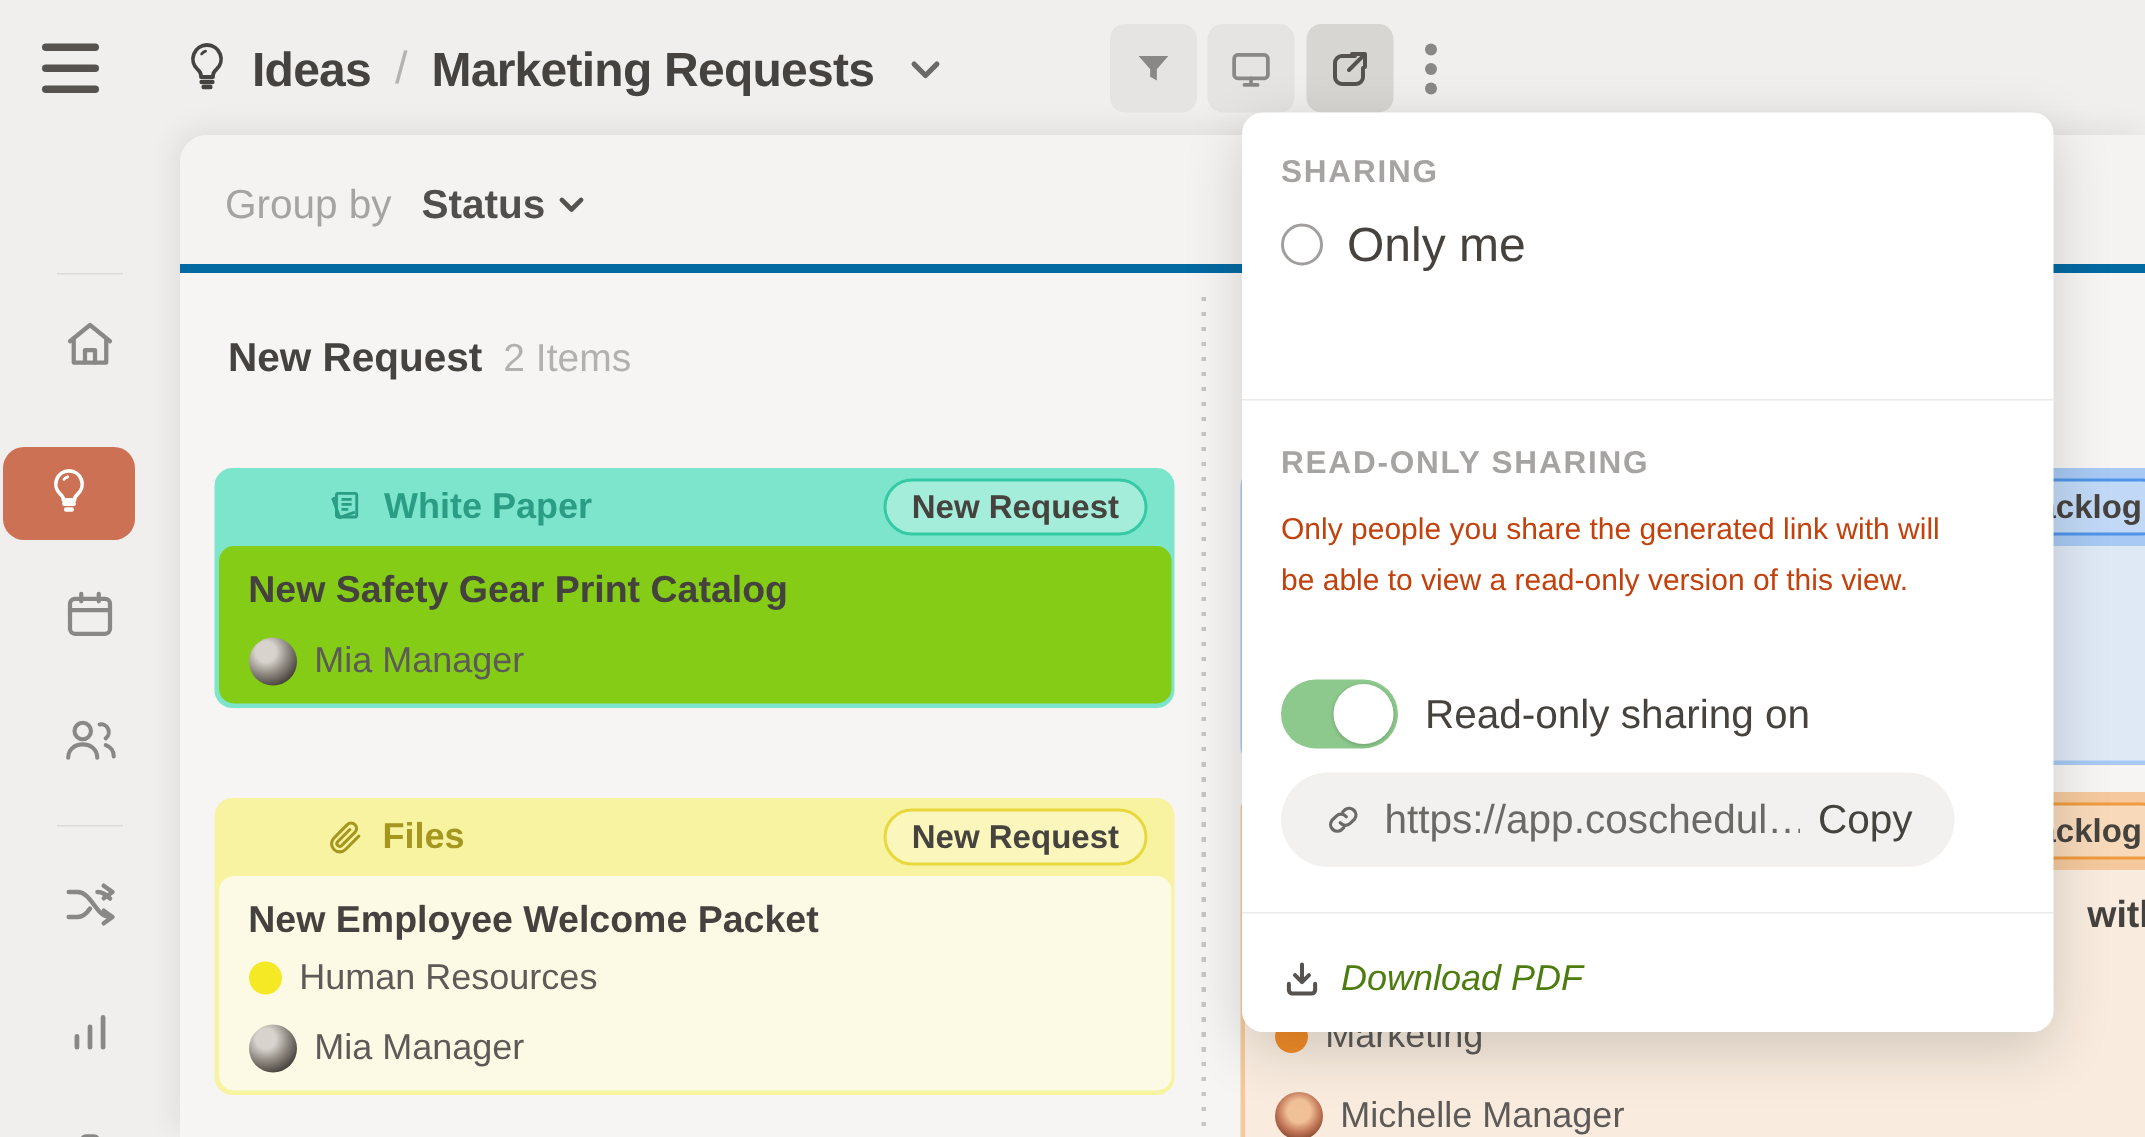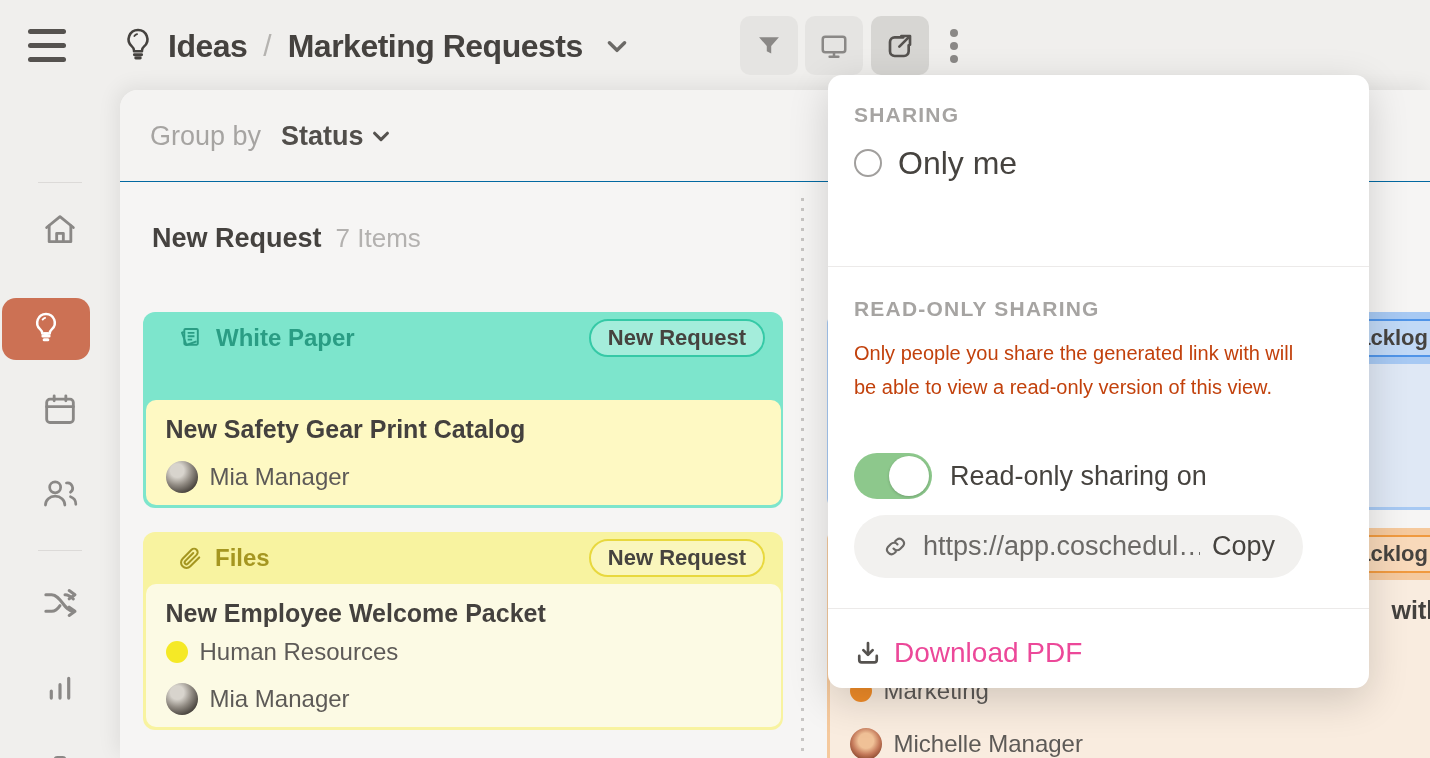--- a/index.html
+++ b/index.html
@@ -27,49 +27,49 @@
   .btn-more { left:932px; background:transparent; width:44px; }
 
   
   .sidebar { position:absolute; left:0; top:90px; width:120px; bottom:0; z-index:4; }
   .side-item { position:absolute; left:0; width:120px; display:flex; justify-content:center; cursor:pointer; }
   .side-divider { position:absolute; left:38px; width:44px; height:1px; background:#dcdad8; }
   .side-active { position:absolute; left:2px; top:208px; width:88px; height:62px; background:#cc7154; border-radius:14px; display:flex; align-items:center; justify-content:center; cursor:pointer; }
 
   
   .panel { position:absolute; left:120px; top:90px; width:1310px; height:668px; background:#f6f5f4; border-top-left-radius:18px; box-shadow:-4px -4px 20px rgba(0,0,0,0.07); z-index:1; }
-  .groupbar { position:absolute; left:0; top:0; right:0; height:92px; border-top-left-radius:18px; background:#f4f3f2; border-bottom:1px solid #0369a1; }
+  .groupbar { position:absolute; left:0; top:0; right:0; height:92px; border-top-left-radius:18px; background:#f4f3f2; border-bottom:6px solid #0369a1; }
   .groupbar-inner { position:absolute; left:30px; top:0; height:92px; display:flex; align-items:center; gap:8px; }
   .group-label { font-size:27px; color:#a6a4a2; margin-right:12px; }
   .group-value { font-size:27px; font-weight:bold; color:#514e4b; cursor:pointer; display:flex; align-items:center; gap:6px; }
 
   .col-header { position:absolute; top:133px; font-size:27px; font-weight:bold; color:#45423f; white-space:nowrap; }
   .col-count { font-size:26px; font-weight:normal; color:#b3b1af; margin-left:14px; }
   .col-divider { position:absolute; left:681px; top:108px; bottom:0; width:3px;
     background-image:repeating-linear-gradient(to bottom,#c8c6c4 0 3px,transparent 3px 10px); }
 
   
   .card { position:absolute; width:640px; border-radius:12px; }
-  .card-header { position:relative; height:52px; display:flex; align-items:center; gap:12px; padding:0 34px; border-radius:12px 12px 0 0; }
+  .card-header { position:relative; height:52px; display:flex; align-items:center; gap:12px; padding:0 34px; border-radius:12px 12px 0 0;margin-left:40px; }
   .card-type { font-size:24px; font-weight:bold; }
   .card-badge { position:absolute; right:18px; top:7px; height:38px; border-radius:20px; display:flex; align-items:center; padding:0 17px; font-size:22px; font-weight:bold; color:#46433f; background:rgba(255,255,255,0.3); }
   .card-body { position:relative; margin:0 2.5px 2.5px; border-radius:10px; padding:14px 20px 12px; }
   .card-title { font-size:25px; font-weight:bold; color:#44413e; line-height:30px; }
   .meta-row { display:flex; align-items:center; gap:12px; }
   .cat-row { margin-top:10px; height:28px; }
   .cat-dot { width:22px; height:22px; border-radius:50%; flex:none; }
   .cat-label { font-size:24px; color:#5d5a57; }
   .person-row { margin-top:17px; height:32px; }
   .avatar { width:32px; height:32px; border-radius:50%; flex:none; }
   .avatar-mia { background:radial-gradient(circle at 35% 30%, #d8d4cd 0 22%, #918b83 48%, #45403a 78%, #2b2724); }
   .avatar-michelle { background:radial-gradient(circle at 50% 40%, #f0c197 0 30%, #c4795a 55%, #7a3b22 85%); }
   .person-label { font-size:24px; color:#5d5a57; }
 
   .card-white-paper { left:23px; top:222px; background:#7de5cc; }
-  .card-white-paper .card-body { background:#fef9c3;margin-top:36px; }
+  .card-white-paper .card-body { background:#84cc16; }
   .card-white-paper .card-type { color:#2a9d84; }
   .card-white-paper .card-badge { border:2.5px solid #35c9a6; }
 
   .card-files { left:23px; top:442px; background:#f8f3a0; }
   .card-files .card-body { background:#fcfae4; }
   .card-files .card-type { color:#a59620; }
   .card-files .card-badge { border:2.5px solid #e8d83e; }
 
   .card-blue { left:707px; top:222px; background:#a7c9f3; }
   .card-blue .card-body { background:#dfe8f5; height:143px; }
@@ -91,42 +91,42 @@
   .pop-divider { position:absolute; left:0; right:0; height:1px; background:#eceae9; }
   .pop-desc { position:absolute; left:26px; top:262px; width:456px; font-size:20px; line-height:33.5px; color:#c2410c; }
   .toggle-row { position:absolute; left:26px; top:378px; height:46px; display:flex; align-items:center; gap:18px; }
   .toggle { width:78px; height:46px; border-radius:23px; background:#8dc88c; position:relative; cursor:pointer; flex:none; }
   .toggle-knob { position:absolute; right:3px; top:3px; width:40px; height:40px; border-radius:50%; background:#fff; box-shadow:0 1px 3px rgba(0,0,0,0.2); }
   .toggle-label { font-size:27px; color:#46433f; }
   .link-pill { position:absolute; left:26px; top:440px; width:449px; height:63px; border-radius:32px; background:#f2f1ef; display:flex; align-items:center; padding:0 28px; cursor:pointer; }
   .link-url { font-size:27px; color:#6b6966; margin-left:14px; white-space:nowrap; overflow:hidden; flex:1; }
   .copy-label { font-size:27px; color:#46433f; margin-left:12px; }
   .download-row { position:absolute; left:26px; top:556px; height:44px; display:flex; align-items:center; gap:12px; cursor:pointer; }
-  .download-label { font-size:28px; color:#ec4899; }
+  .download-label { font-size:24px; color:#4d7c0f;font-style:italic; }
 </style>
 </head>
 <body>
 
 <div class="panel">
   <div class="groupbar">
     <div class="groupbar-inner">
       <span class="group-label">Group by</span>
       <span class="group-value">
         <span>Status</span>
         <span>
           <svg width="22" height="22" viewBox="0 0 24 24">
               <path d="M5 9l7 7 7-7" fill="none" stroke="#55524f" stroke-width="3.4" stroke-linecap="round" stroke-linejoin="round"></path>
             </svg>
         </span>
       </span>
     </div>
   </div>
 
   <div class="col-header" style="left:32px;">
-    <span>New Request</span><span class="col-count">7 Items</span>
+    <span>New Request</span><span class="col-count">2 Items</span>
   </div>
   <div class="col-header" style="left:712px;">
     <span>Backlog</span>
   </div>
   <div class="col-divider"></div>
 
   <div class="card card-white-paper">
     <div class="card-header">
       <span>
         <svg width="27" height="27" viewBox="0 0 24 24" fill="none" stroke="#2a9d84" stroke-width="1.7" stroke-linejoin="round">

